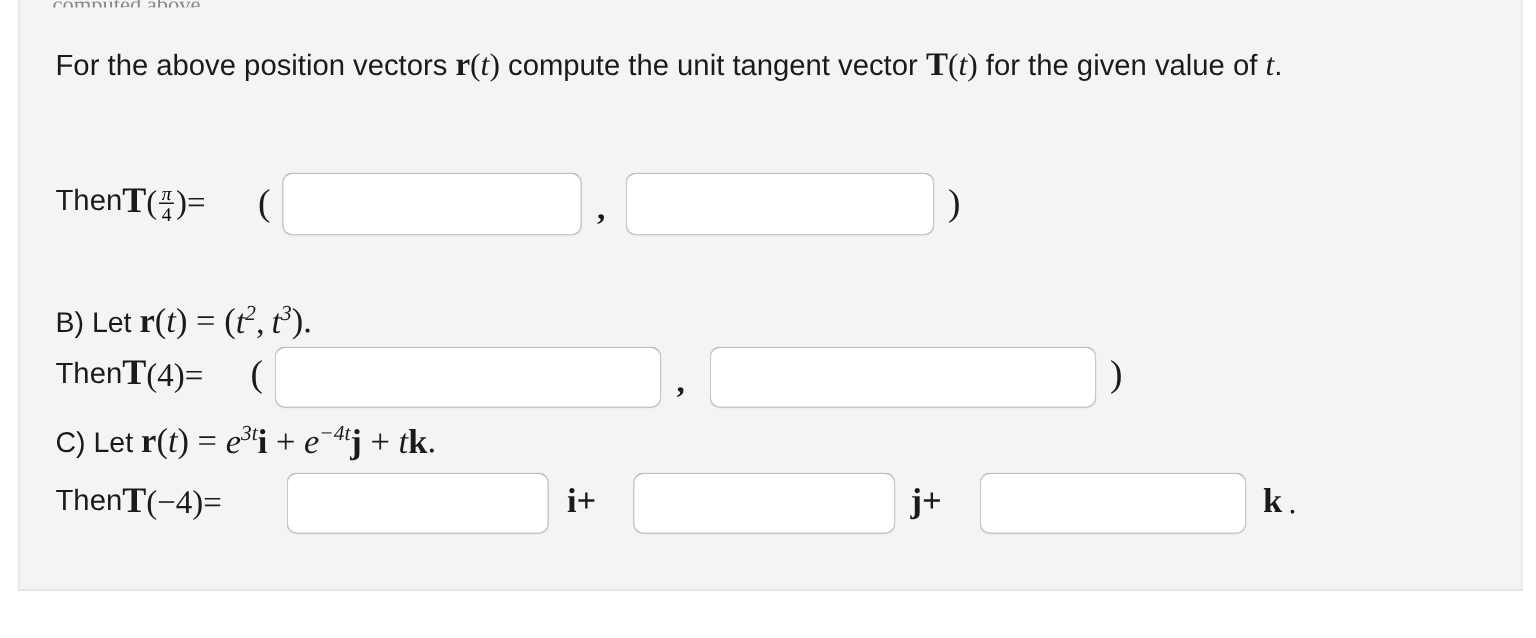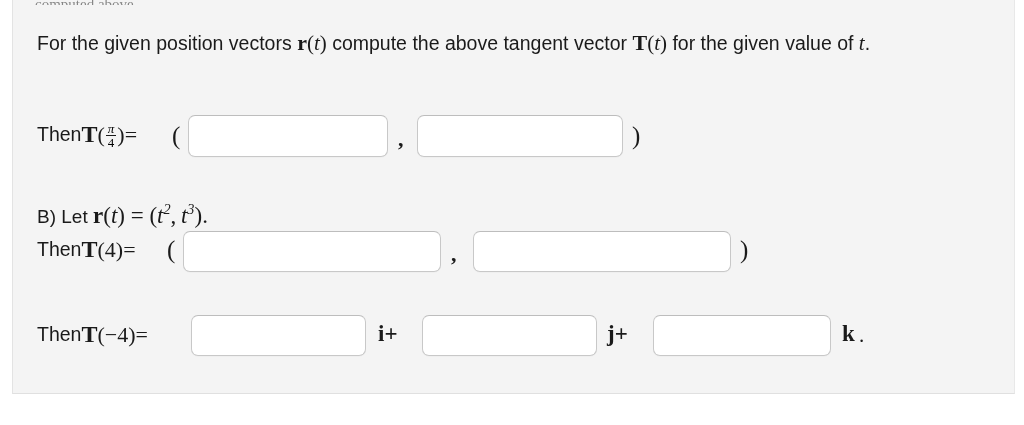--- a/index.html
+++ b/index.html
@@ -154,21 +154,21 @@
   .unitvec { font-size: 23px; font-weight: bold; font-family: "Liberation Serif", serif; }
 </style>
 </head>
 <body>
 
 <div class="panel">
 
   <div class="clip-top">computed above</div>
 
   <div class="line sans" id="statement">
-    <span>For the given position vectors </span><span class="bvec">r</span><span class="paren">(</span><span class="ital">t</span><span class="paren">)</span><span> compute the above tangent vector </span><span class="bvec">T</span><span class="paren">(</span><span class="ital">t</span><span class="paren">)</span><span> for the given value of </span><span class="ital">t</span><span>.</span>
+    <span>For the above position vectors </span><span class="bvec">r</span><span class="paren">(</span><span class="ital">t</span><span class="paren">)</span><span> compute the unit tangent vector </span><span class="bvec">T</span><span class="paren">(</span><span class="ital">t</span><span class="paren">)</span><span> for the given value of </span><span class="ital">t</span><span>.</span>
   </div>
 
 
   <div class="thenline" style="left:24px; top:121px;">
     <span class="then-word">Then </span>
       <span class="tbig">T</span>
       <span class="mserif">(</span>
       <span class="frac">
         <span class="num">π</span>
         <span class="bar"></span>
@@ -196,20 +196,23 @@
       <span class="mserif">)</span>
       <span class="mserif">= </span>
   </div>
 
   <span class="glyph paren-big" style="left:154px; top:236px;">(</span>
   <input class="ansbox" style="left: 170px; top: 231px; width: 258px; height: 41px;" placeholder="">
   <span class="glyph comma" style="left:438px; top:241px;">,</span>
   <input class="ansbox" style="left: 460px; top: 231px; width: 258px; height: 41px;" placeholder="">
   <span class="glyph paren-big" style="left:727px; top:236px;">)</span>
 
+  <div class="line letline" style="left:24px; top:281px;">
+    <span class="lbl">C) Let </span><span class="bvec">r</span><span>(</span><span class="ital">t</span><span>)</span><span> = </span><span><span class="ital">e</span><span class="sup">3t</span><span class="bvec">i</span> + <span class="ital">e</span><span class="sup">−4t</span><span class="bvec">j</span> + <span class="ital">t</span><span class="bvec">k</span></span><span>.</span>
+  </div>
 
   <div class="thenline" style="left:24px; top:321px;">
     <span class="then-word">Then </span>
       <span class="tbig">T</span>
       <span class="mserif">(</span>
       <span class="mserif">−4</span>
       <span class="mserif">)</span>
       <span class="mserif">= </span>
   </div>
 

